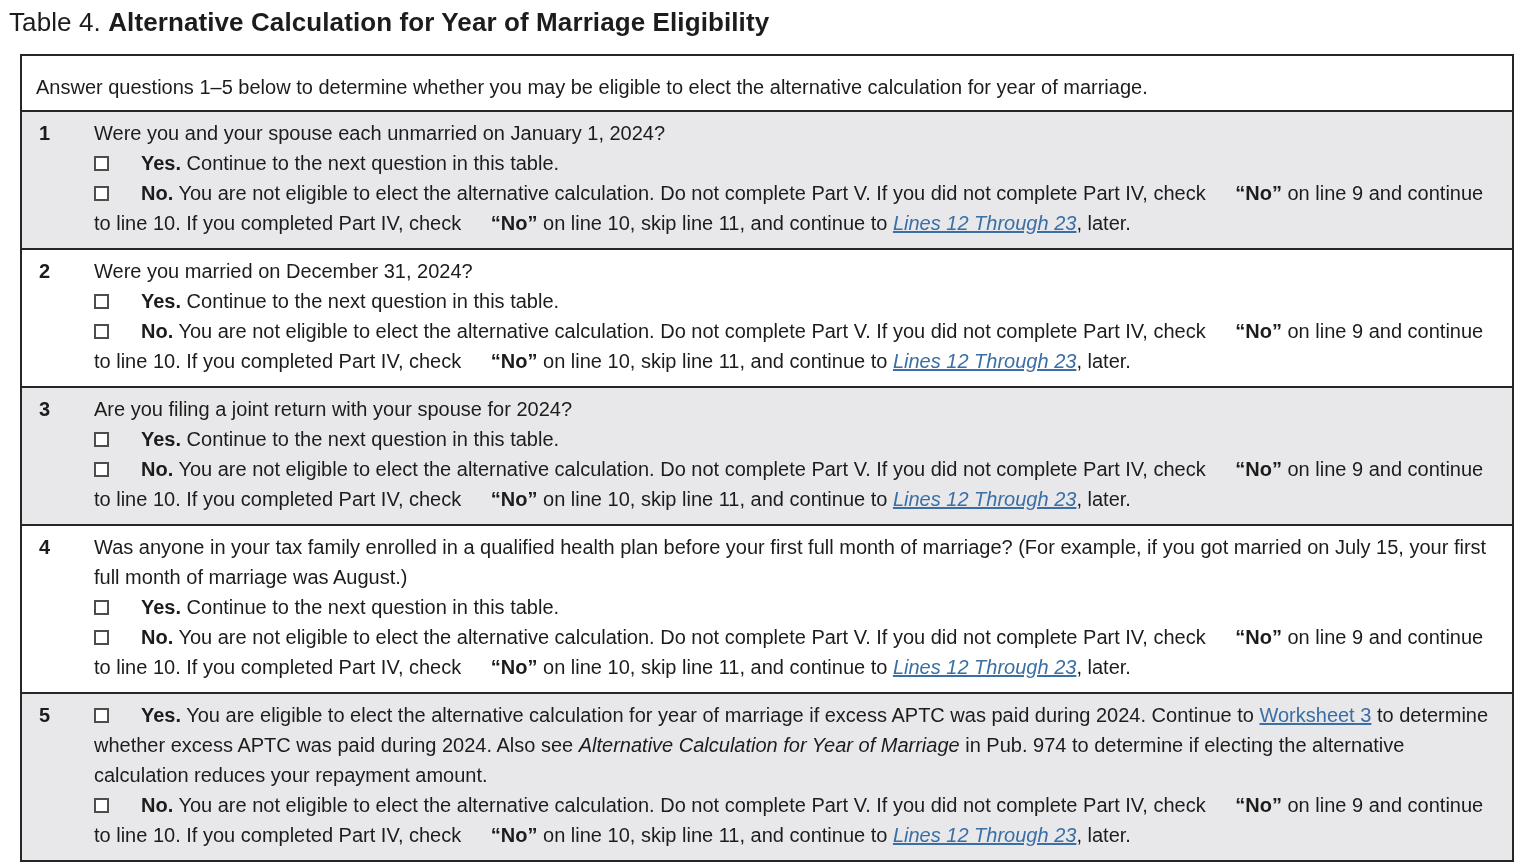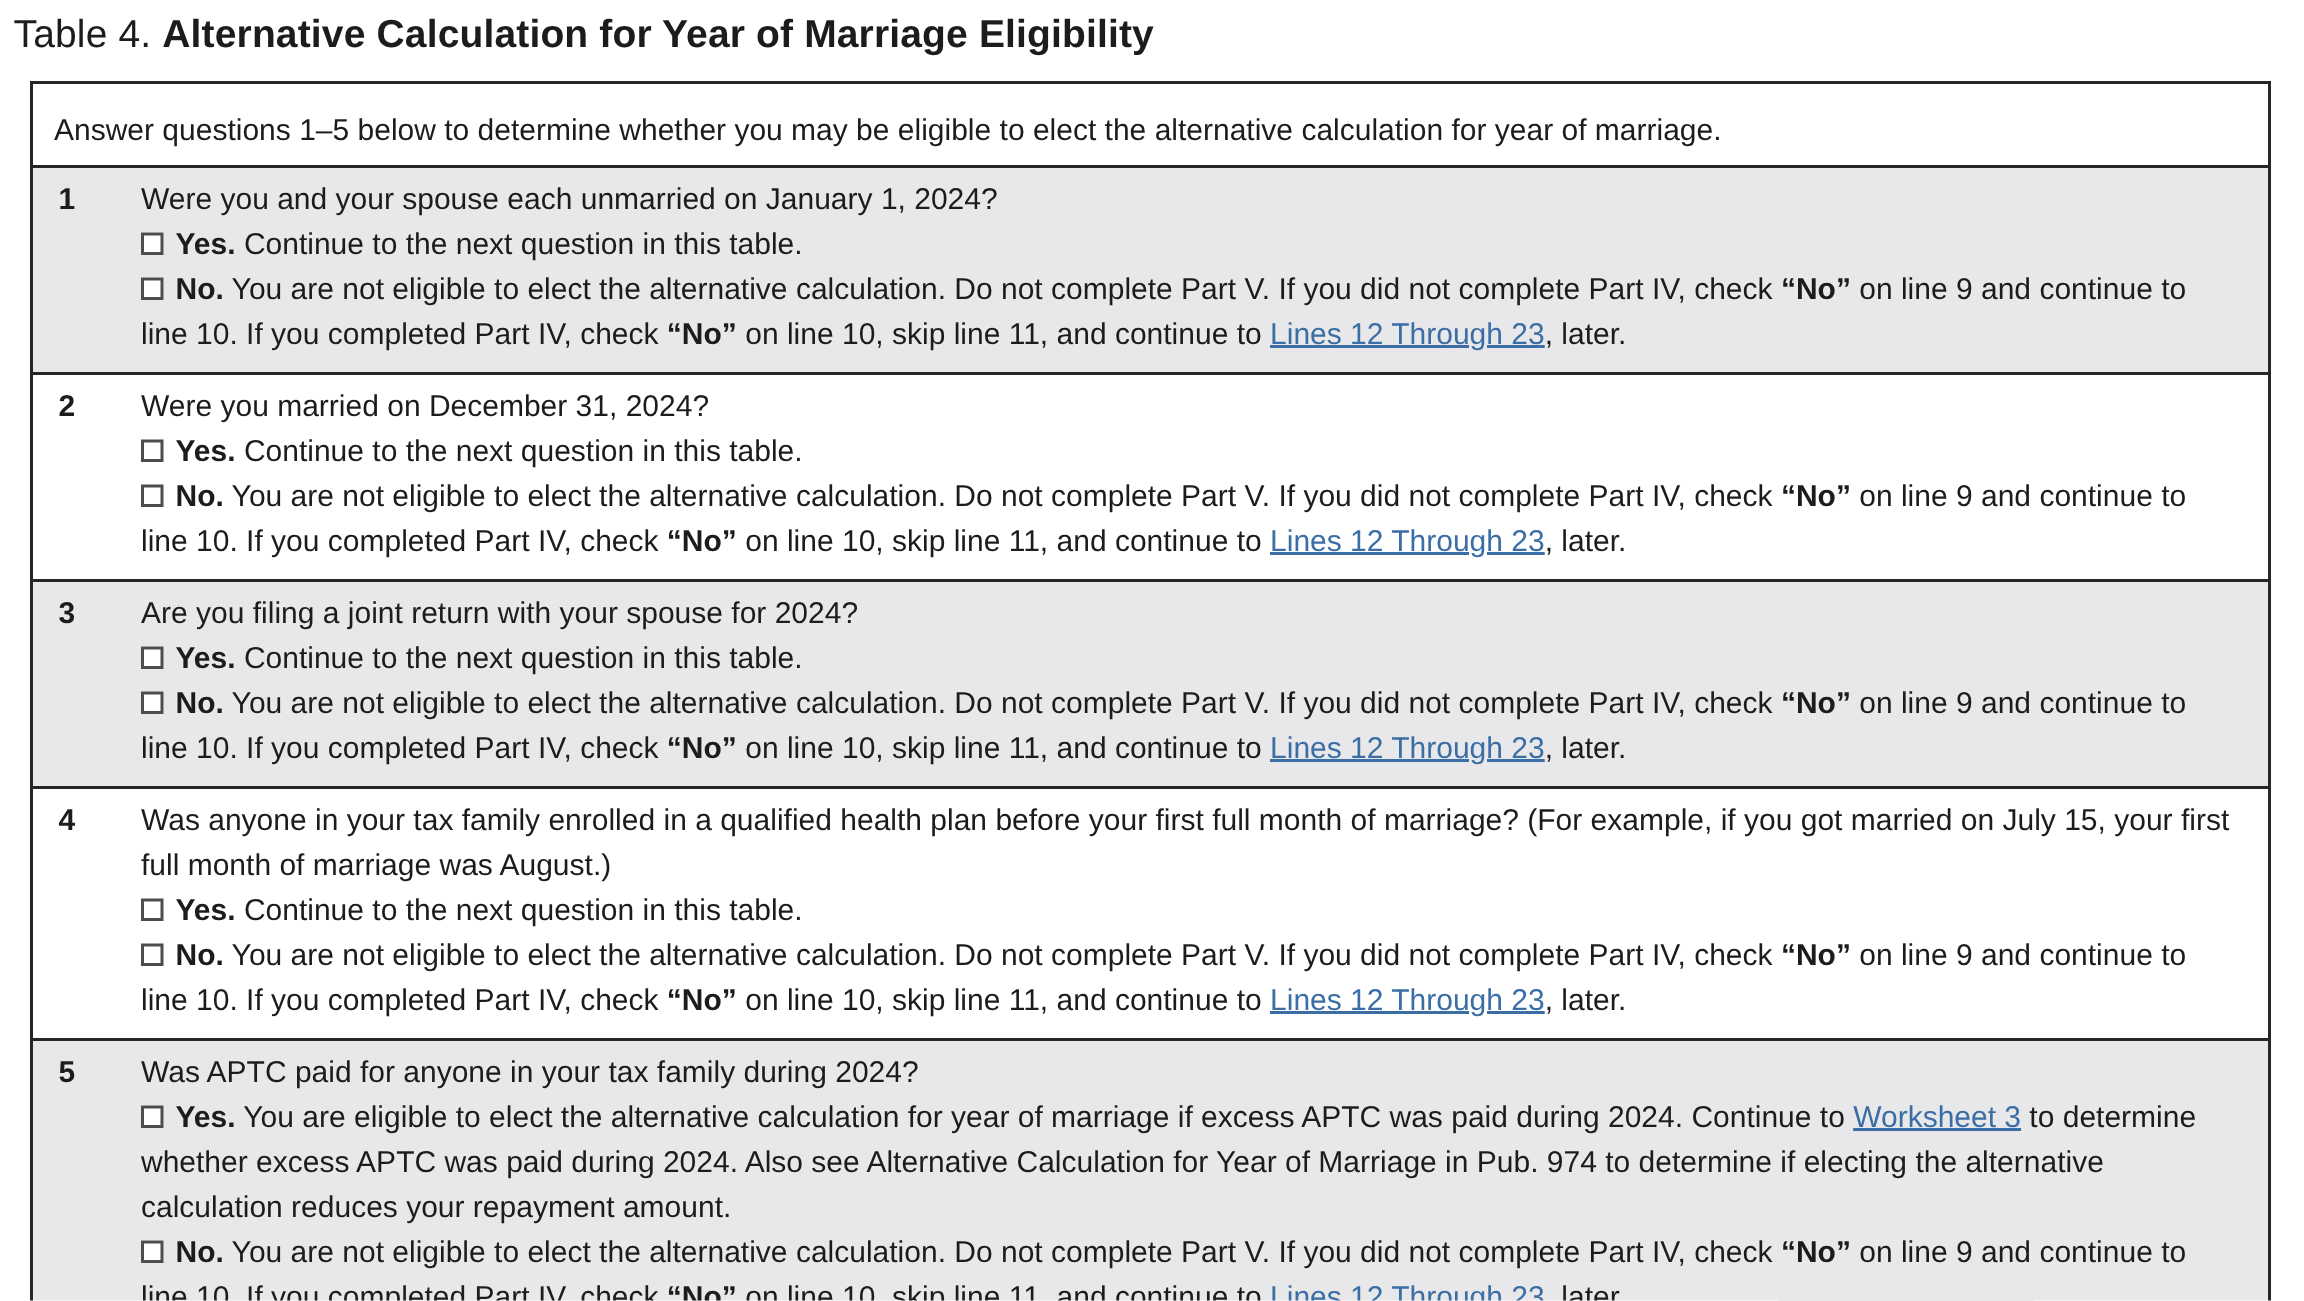--- a/index.html
+++ b/index.html
@@ -60,22 +60,22 @@
   .question-text { }
   .option { }
   .checkbox {
     display: inline-block;
     width: 15px; height: 15px;
     border: 2px solid var(--checkbox-border);
     background: #fff;
     margin-right: 8px;
     vertical-align: -1px;
   }
-  .seg-b { font-weight: bold; }
-  .seg-i { }
+  .seg-b { font-weight: bold; margin-left: 24px; }
+  .seg-i { font-style: italic; }
   .seg-link {
     color: var(--link);
     text-decoration: underline;
     cursor: pointer;
   }
 </style>
 </head>
 <body>
 
 <h1 class="page-title"><span>Table 4. </span><span class="title-bold">Alternative Calculation for Year of Marriage Eligibility</span></h1>
@@ -111,19 +111,18 @@
         <div class="q-num">4</div>
         <div class="q-content">
           <div class="question-text">Was anyone in your tax family enrolled in a qualified health plan before your first full month of marriage? (For example, if you got married on July 15, your first full month of marriage was August.)</div>
           <div class="option"><span class="checkbox"></span><span class="seg-b">Yes.</span><span> Continue to the next question in this table.</span></div>
           <div class="option"><span class="checkbox"></span><span class="seg-b">No.</span><span> You are not eligible to elect the alternative calculation. Do not complete Part V. If you did not complete Part IV, check </span><span class="seg-b">“No”</span><span> on line 9 and continue to line 10. If you completed Part IV, check </span><span class="seg-b">“No”</span><span> on line 10, skip line 11, and continue to </span><span class="seg-link seg-i">Lines 12 Through 23</span><span>, later.</span></div>
         </div>
       </div>
       <div class="q-row shaded">
         <div class="q-num">5</div>
         <div class="q-content">
-          <div class="question-text">Was APTC paid for anyone in your tax family during 2024?</div>
           <div class="option"><span class="checkbox"></span><span class="seg-b">Yes.</span><span> You are eligible to elect the alternative calculation for year of marriage if excess APTC was paid during 2024. Continue to </span><span class="seg-link">Worksheet 3</span><span> to determine whether excess APTC was paid during 2024. Also see </span><span class="seg-i">Alternative Calculation for Year of Marriage</span><span> in Pub. 974 to determine if electing the alternative calculation reduces your repayment amount.</span></div>
           <div class="option"><span class="checkbox"></span><span class="seg-b">No.</span><span> You are not eligible to elect the alternative calculation. Do not complete Part V. If you did not complete Part IV, check </span><span class="seg-b">“No”</span><span> on line 9 and continue to line 10. If you completed Part IV, check </span><span class="seg-b">“No”</span><span> on line 10, skip line 11, and continue to </span><span class="seg-link seg-i">Lines 12 Through 23</span><span>, later.</span></div>
         </div>
       </div>
     </div>
 </div>
 
 </body></html>

